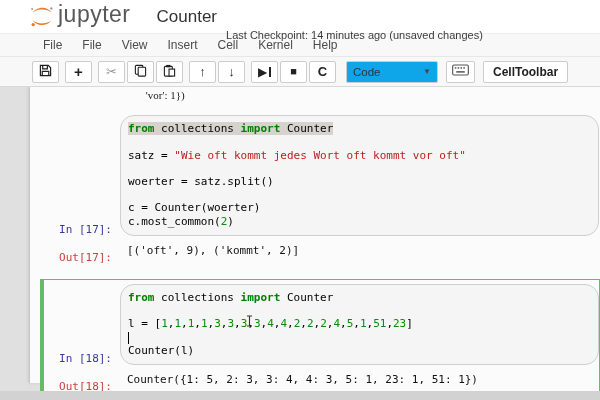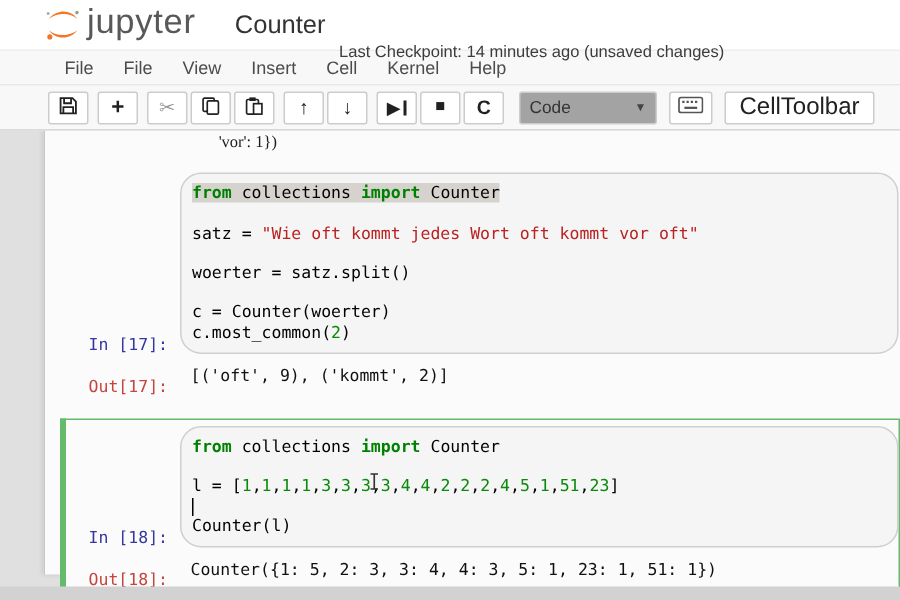--- a/index.html
+++ b/index.html
@@ -24,24 +24,24 @@
   .tbtn { height:22px; min-width:27px; padding:0 5px; background:#ffffff; border:1px solid #cccccc; border-radius:2px; display:flex; align-items:center; justify-content:center; font-size:12px; color:#212121; cursor:pointer; margin-right:2px; font-family:"Liberation Sans",sans-serif; }
   .tbtn:last-child { margin-right:0; }
   .tbtn .glyph { font-size:12px; line-height:1; }
   .tbtn .glyph.plus { font-size:15px; font-weight:700; }
   .tbtn .glyph.cut { color:#9a9a9a; font-size:13px; }
   .tbtn .glyph.arrow { font-weight:700; font-size:13px; }
   .tbtn .glyph.stop { font-size:11px; }
   .tbtn .glyph.restart { font-weight:700; font-size:13px; }
   .runbar { display:inline-block; width:2px; height:10px; background:#212121; margin-left:2px; }
   .run-tri { font-size:9px; }
-  .select-wrap { height:22px; width:92px; background:#a3a3a3; border:1px solid #ccc; border-radius:2px; display:flex; align-items:center; justify-content:space-between; padding:0 6px; font-size:11.5px; color:#333; margin:0 8px 0 4px; cursor:pointer; }
+  .select-wrap { height:22px; width:92px; background:#0ea5e9; border:1px solid #ccc; border-radius:2px; display:flex; align-items:center; justify-content:space-between; padding:0 6px; font-size:11.5px; color:#333; margin:0 8px 0 4px; cursor:pointer; }
   .caret { font-size:8px; color:#444; }
   .kbbtn { margin-right:8px; }
-  .celltb { font-size:16px; padding:0 9px; }
+  .celltb { font-size:12px; padding:0 9px;font-weight:bold; }
 
   
   #notebook { position:relative; height:313px; background:#e0e0e0; padding-left:29px; overflow:hidden; }
   #container { position:relative; height:296px; background:#fbfbfb; border-left:1px solid #c6c6c6; box-shadow:-1px 0 3px rgba(0,0,0,.10); padding:2px 0 10px 10px; }
   #bottomband { position:absolute; left:0; bottom:0; width:600px; height:9px; background:#d2d2d2; }
 
   pre, .cm-line, .prompt, .out-text { font-family:"DejaVu Sans Mono","Liberation Mono",monospace; font-size:11px; line-height:13.2px; }
   #remnant { color:#1c1c1c; margin-left:81px; white-space:pre;font-family:Liberation Serif, serif; }
 
   .cell { position:relative; border:1px solid transparent; margin:8px 0 0 0; padding:4px 0 6px 0; }

